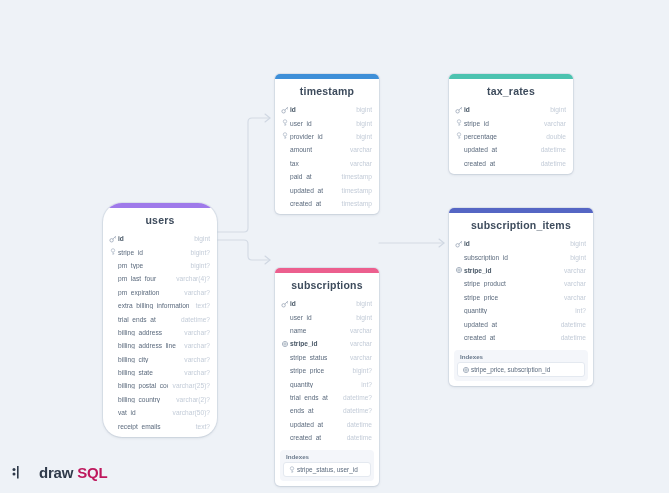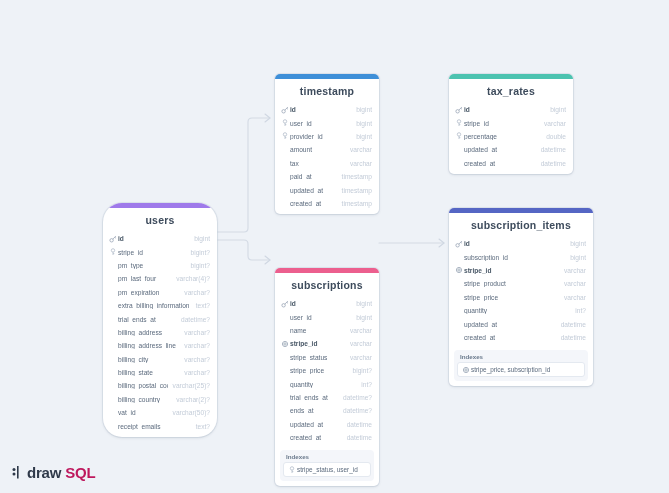--- a/index.html
+++ b/index.html
@@ -112,21 +112,21 @@
     display: flex;
     align-items: center;
     gap: 4px;
     user-select: none;
   }
   #logo .mark {
     width: 11px; height: 13px;
     display:flex; align-items:flex-end;
   }
   #logo .word { font-size: 15px; font-weight: bold; letter-spacing: -0.2px; }
-  #logo .w-draw { color: #2f3a4a; }
+  #logo .w-draw { color: #2f3a4a; margin-left: 12px; }
   #logo .w-sql  { color: #be185d; font-weight: bold; }
 </style>
 </head>
 <body>
 
 <div id="canvas">
 
   <svg id="edges" viewBox="0 0 669 493" width="669" height="493">
     <g fill="none" stroke="#d3dae4" stroke-width="1.1" stroke-linecap="round" stroke-linejoin="round">
 

